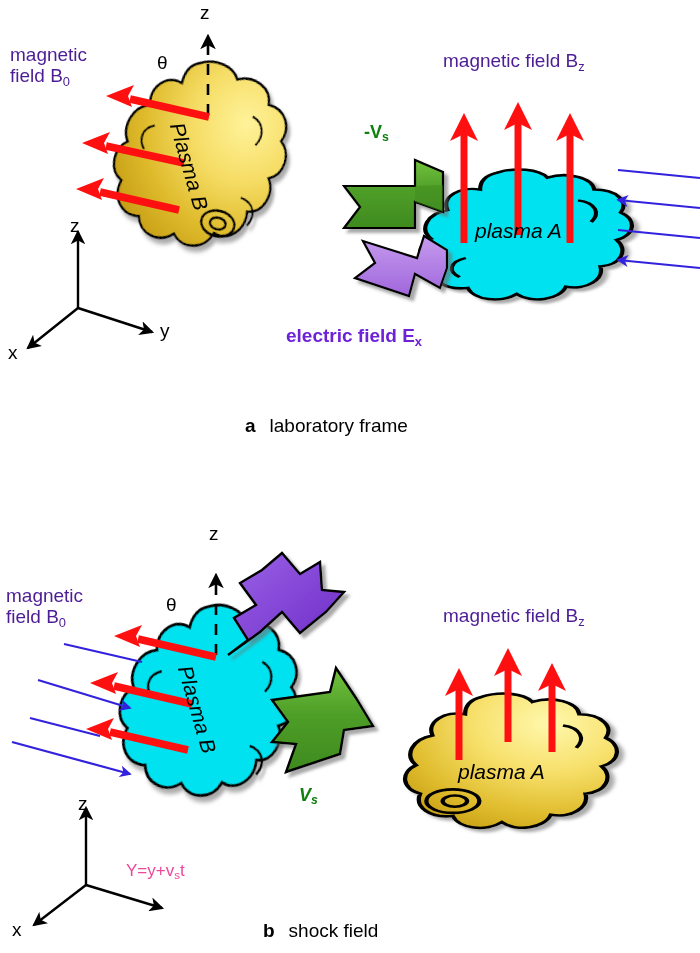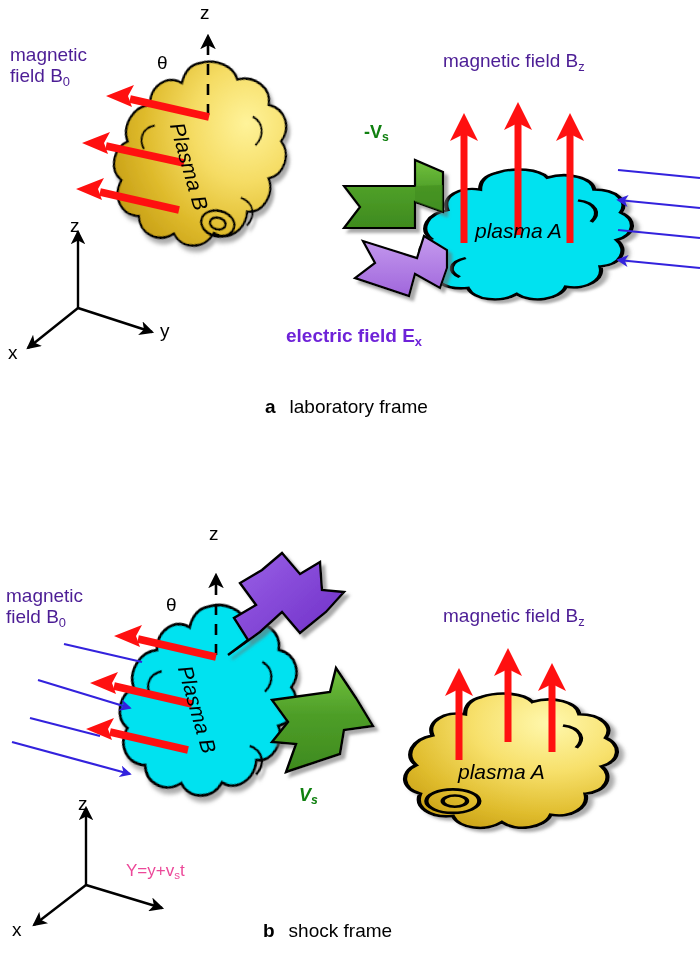--- a/index.html
+++ b/index.html
@@ -280,21 +280,21 @@
   <div class="lbl green" style="left:364px;top:122px;">
     <span>-V</span><sub>s</sub>
   </div>
 
   <div class="cloudlabel" style="left:475px;top:219px;font-size:21px;">plasma A</div>
 
   <div class="lbl violet" style="left:286px;top:325px;">
     <span>electric field E</span><sub>x</sub>
   </div>
 
-  <div class="caption" style="left:245px;top:396px;margin-left:20px;">
+  <div class="caption" style="left:245px;top:415px;">
     <span class="cap-letter">a</span><span class="cap-text">laboratory frame</span>
   </div>
 
 
   <div class="lbl axis" style="left:209px;top:523px;">z</div>
 
   <div class="lbl red" style="left:6px;top:585px;">
     <span>magnetic</span><br>
     <span>field B</span><sub>0</sub>
   </div>
@@ -313,16 +313,16 @@
 
   <div class="cloudlabel" style="left:458px;top:760px;font-size:21px;">plasma A</div>
 
   <div class="lbl axis" style="left:78px;top:793px;">z</div>
   <div class="lbl formula" style="left:126px;top:861px;">
     <span>Y=y+v</span><sub>s</sub><span>t</span>
   </div>
   <div class="lbl axis" style="left:12px;top:919px;">x</div>
 
   <div class="caption" style="left:263px;top:920px;">
-    <span class="cap-letter">b</span><span class="cap-text">shock frame</span>
+    <span class="cap-letter">b</span><span class="cap-text">shock field</span>
   </div>
 
 </div>
 
 </body></html>

